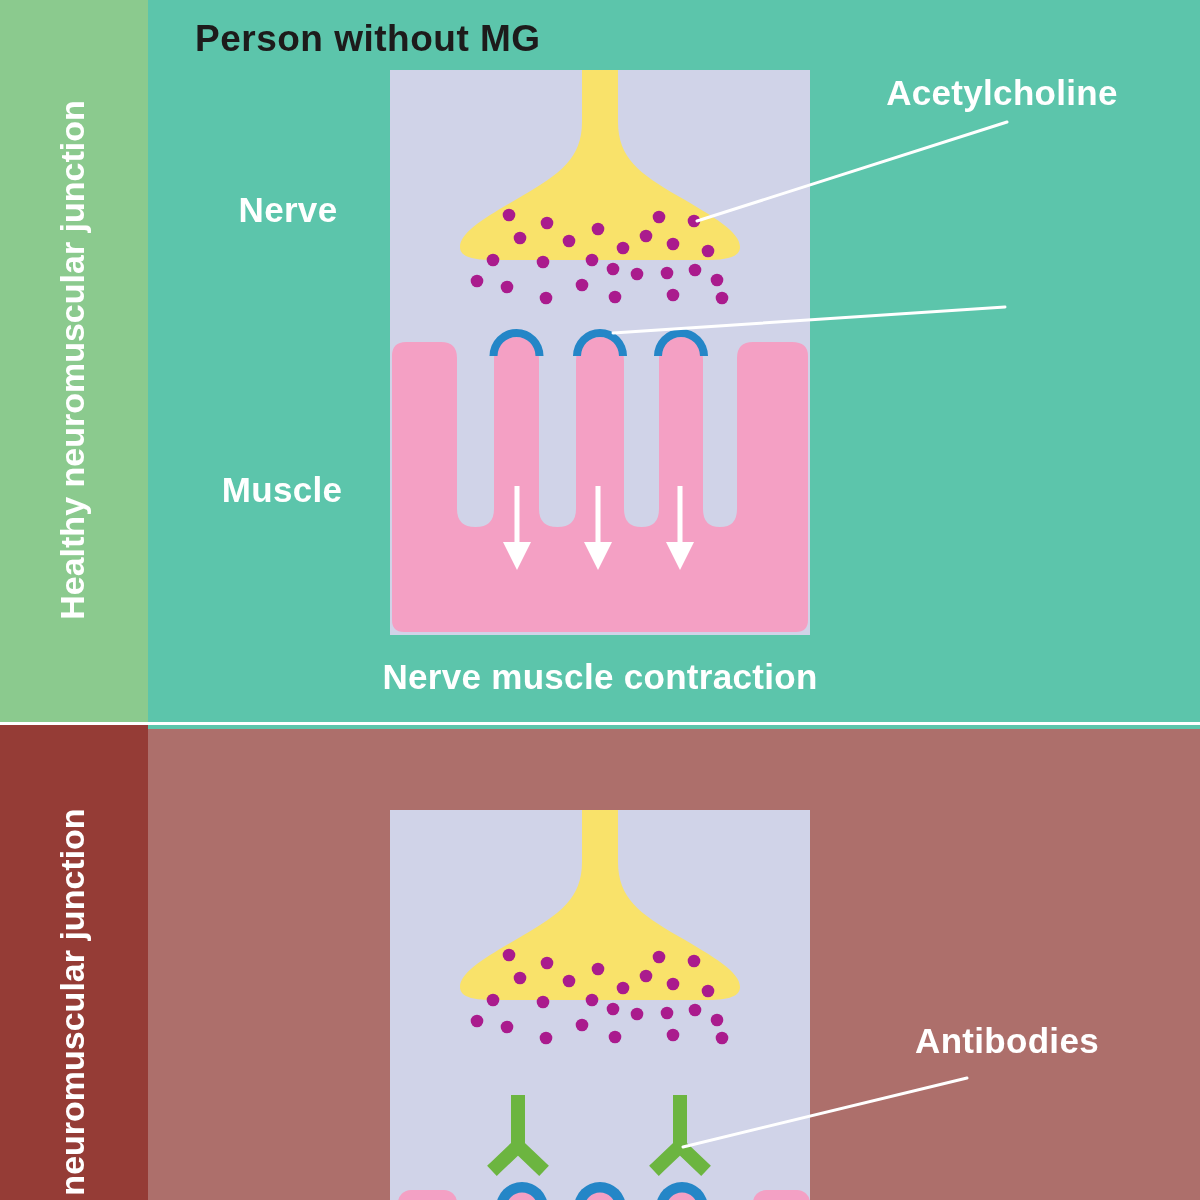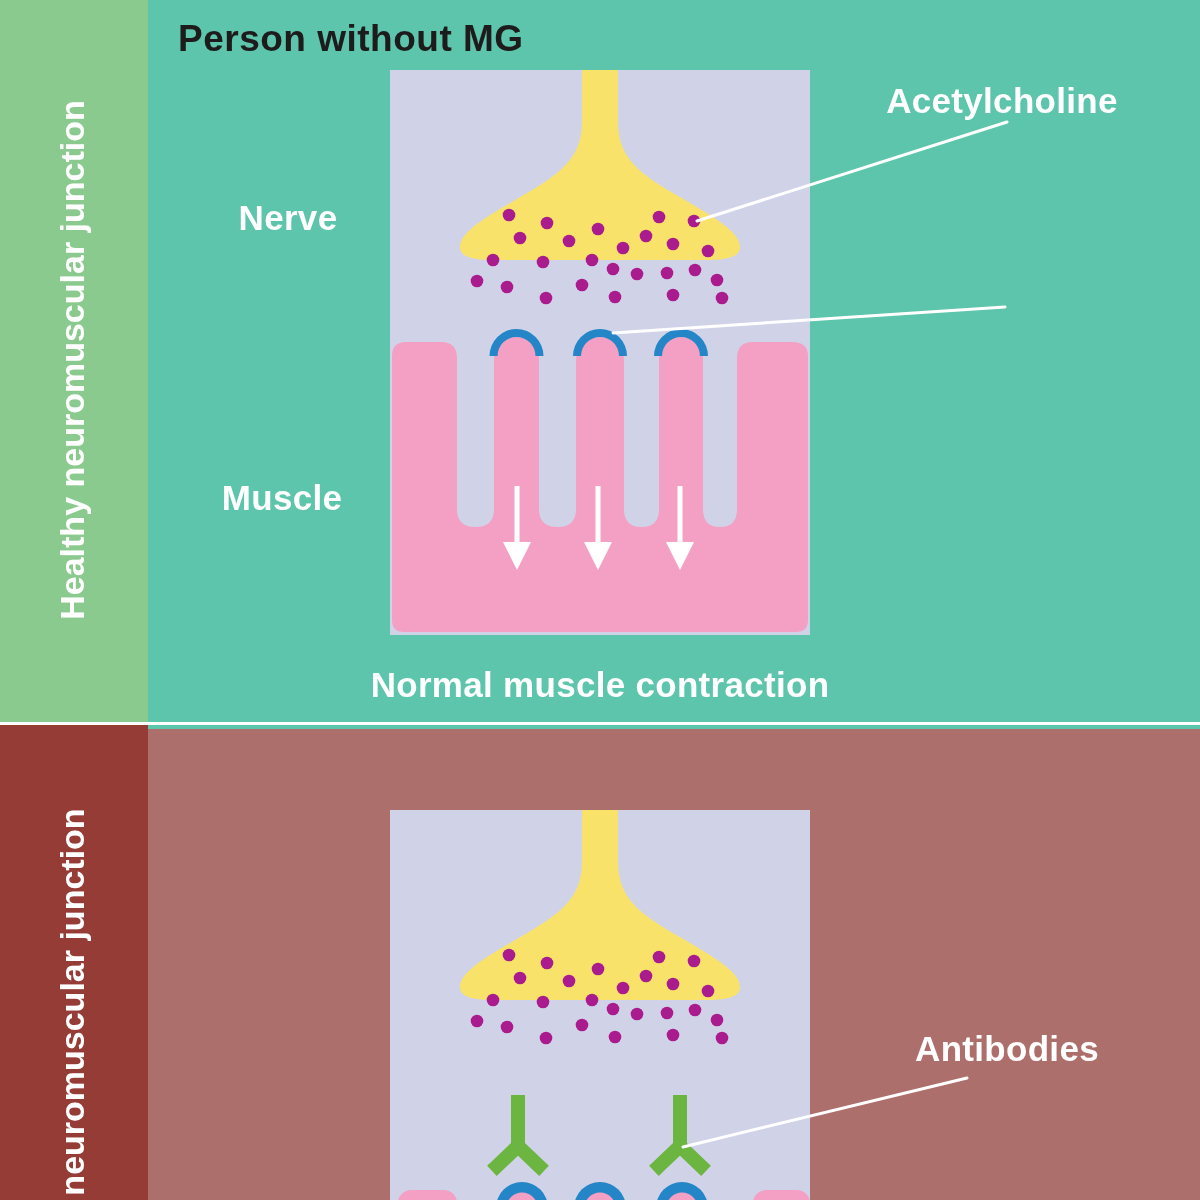--- a/index.html
+++ b/index.html
@@ -20,28 +20,28 @@
   .bg-bot-side{left:0;top:725px;width:148px;height:475px;background:var(--brick);}
   .bg-bot-main{left:148px;top:729px;width:1052px;height:471px;background:var(--rosy);}
   .vlabel{
     position:absolute;height:50px;line-height:50px;text-align:center;
     color:var(--white);font-size:34px;font-weight:700;
     transform:rotate(-90deg);white-space:nowrap;
   }
   .vlabel.top{width:600px;left:-228px;top:335px;}
   .vlabel.bot{width:440px;left:-148px;top:977px;}
   .title{
-    position:absolute;left:178px;margin:0;color:var(--ink);
+    position:absolute;left:195px;margin:0;color:var(--ink);
     font-size:37px;font-weight:700;white-space:nowrap;letter-spacing:.5px;
   }
   .title.t1{top:18px;}
   .title.t2{top:750px;}
   .lbl{
     position:absolute;color:var(--white);font-size:35px;font-weight:700;
-    white-space:nowrap;transform:translate(-50%,-50%);letter-spacing:.3px;margin-top:8px;
+    white-space:nowrap;transform:translate(-50%,-50%);letter-spacing:.3px;
   }
   svg{display:block;}
   .diagram{position:absolute;}
   .overlay{position:absolute;left:0;top:0;pointer-events:none;}
 </style>
 </head>
 <body>
 
 <div class="canvas">
 
@@ -164,16 +164,16 @@
 
   <svg class="overlay" width="1200" height="1200" viewBox="0 0 1200 1200">
     <line x1="1007" y1="122" x2="697" y2="221" stroke="var(--white)" stroke-width="3" stroke-linecap="round"></line>
     <line x1="1005" y1="307" x2="613" y2="333" stroke="var(--white)" stroke-width="3" stroke-linecap="round"></line>
     <line x1="967" y1="1078" x2="683" y2="1147" stroke="var(--white)" stroke-width="3" stroke-linecap="round"></line>
   </svg>
 
   <div class="lbl" style="left:288px;top:210px">Nerve</div>
   <div class="lbl" style="left:282px;top:490px">Muscle</div>
   <div class="lbl" style="left:1002px;top:93px">Acetylcholine</div>
-  <div class="lbl" style="left:600px;top:677px">Normal muscle contraction</div>
+  <div class="lbl" style="left:600px;top:677px">Nerve muscle contraction</div>
   <div class="lbl" style="left:1007px;top:1041px">Antibodies</div>
 
 </div>
 
 </body></html>

